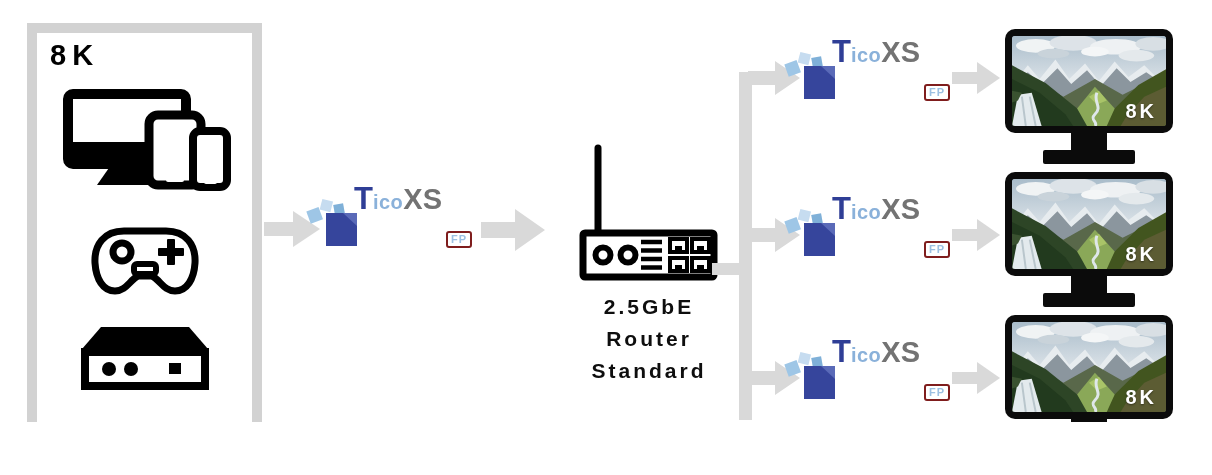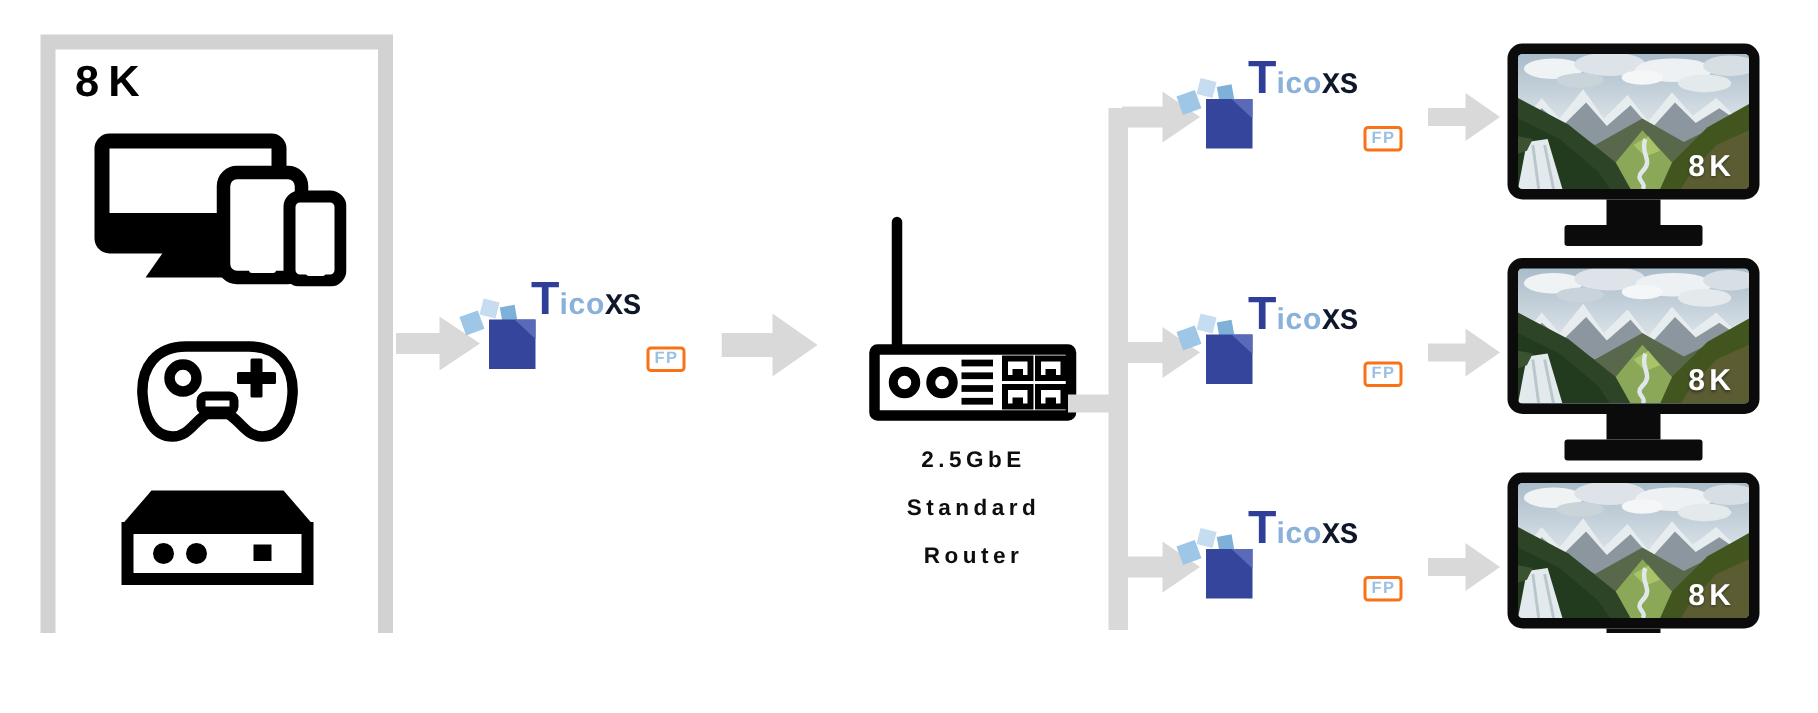--- a/index.html
+++ b/index.html
@@ -11,27 +11,27 @@
   .source-box{left:27px;top:23px;width:215px;height:389px;border:10px solid #d2d2d2;background:#fff;}
   .src-label{position:absolute;left:13px;top:6px;font-size:29px;font-weight:bold;color:#000;
              letter-spacing:6px;}
   .src-icon{position:absolute;left:50%;transform:translateX(-50%);}
 
   
   .ticologo{display:flex;align-items:flex-end;height:54px;}
   .logo-text{display:flex;align-items:baseline;margin-left:-4px;line-height:1;white-space:nowrap;}
   .lt{font-size:31px;font-weight:bold;color:#2f3e96;}
   .lico{font-size:20px;font-weight:bold;color:#8ab1da;letter-spacing:0.5px;}
-  .lxs{font-size:20px;font-weight:bold;color:#0f172a;font-family:Liberation Mono, monospace;}
-  .lfp{font-size:11px;font-weight:bold;color:#9cc0e2;border:2px solid #f97316;border-radius:3px;
+  .lxs{font-size:29px;font-weight:bold;color:#737373;}
+  .lfp{font-size:11px;font-weight:bold;color:#9cc0e2;border:2px solid #7f1d1d;border-radius:3px;
        padding:1px 3px;margin-left:4px;letter-spacing:1px;align-self:flex-end;margin-bottom:3px;margin-top:48px;}
 
   
   .router-label{left:558px;top:291px;width:182px;text-align:center;font-weight:bold;color:#0e0e0e;
-                font-size:15px;letter-spacing:3px;line-height:32px;}
+                font-size:21px;letter-spacing:3px;line-height:32px;}
 
   
   .connector{background:#d9d9d9;}
 
   
   .monitor{width:168px;}
   .bezel{position:relative;width:154px;height:90px;background:#0b0b0b;border-radius:10px;
          padding:7px;}
   .screen{position:relative;width:154px;height:90px;border-radius:3px;overflow:hidden;background:#9fb0bd;}
   .screen svg{display:block;width:154px;height:90px;}
@@ -157,22 +157,22 @@
       </g>
       <g>
         <rect x="114" y="118" width="17" height="13" fill="#fff" stroke="#000" stroke-width="4"></rect>
         <rect x="119" y="125" width="7" height="6" fill="#000"></rect>
       </g>
     </g>
   </svg>
 
   <div class="abs router-label">
     <div>2.5GbE</div>
+    <div>Router</div>
     <div>Standard</div>
-    <div>Router</div>
   </div>
 
   <div class="abs connector" style="left:712px;top:263px;width:28px;height:12px"></div>
   <div class="abs connector" style="left:739px;top:72px;width:13px;height:348px"></div>
   <div class="abs connector" style="left:739px;top:427px;width:13px;height:10px"></div>
   <div class="abs connector" style="left:739px;top:447px;width:13px;height:10px"></div>
 
   <svg class="abs" style="left:748px;top:61px" width="52" height="34" viewBox="0 0 52 34">
     <polygon points="0,10 27,10 27,0 52,17 27,34 27,24 0,24" fill="#d9d9d9"></polygon>
   </svg>

